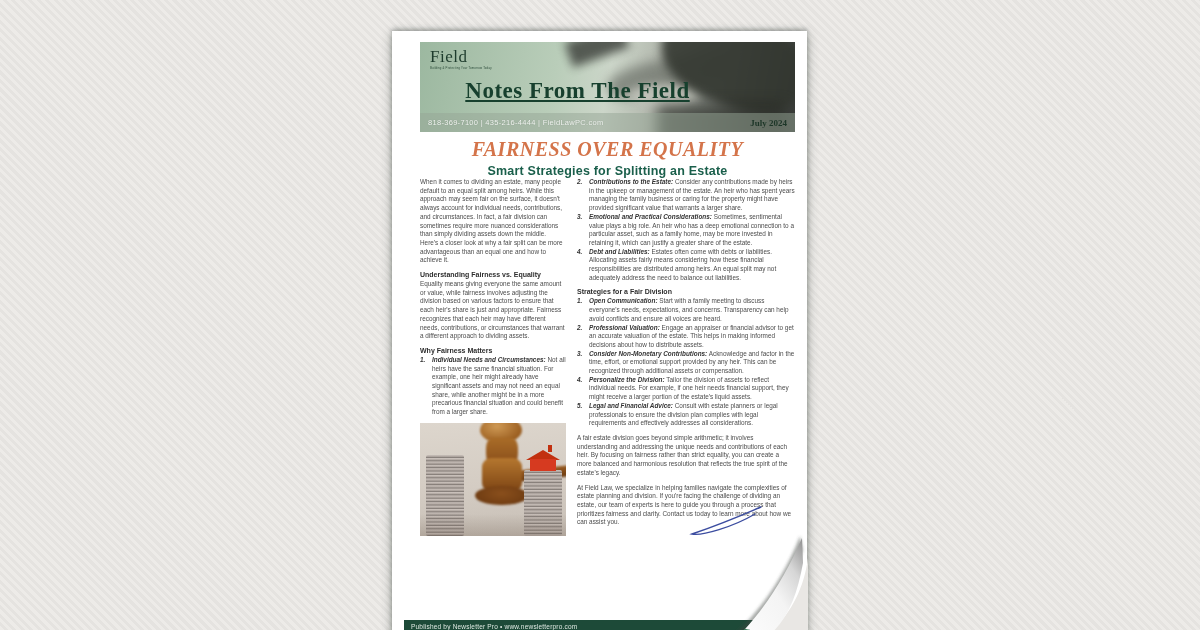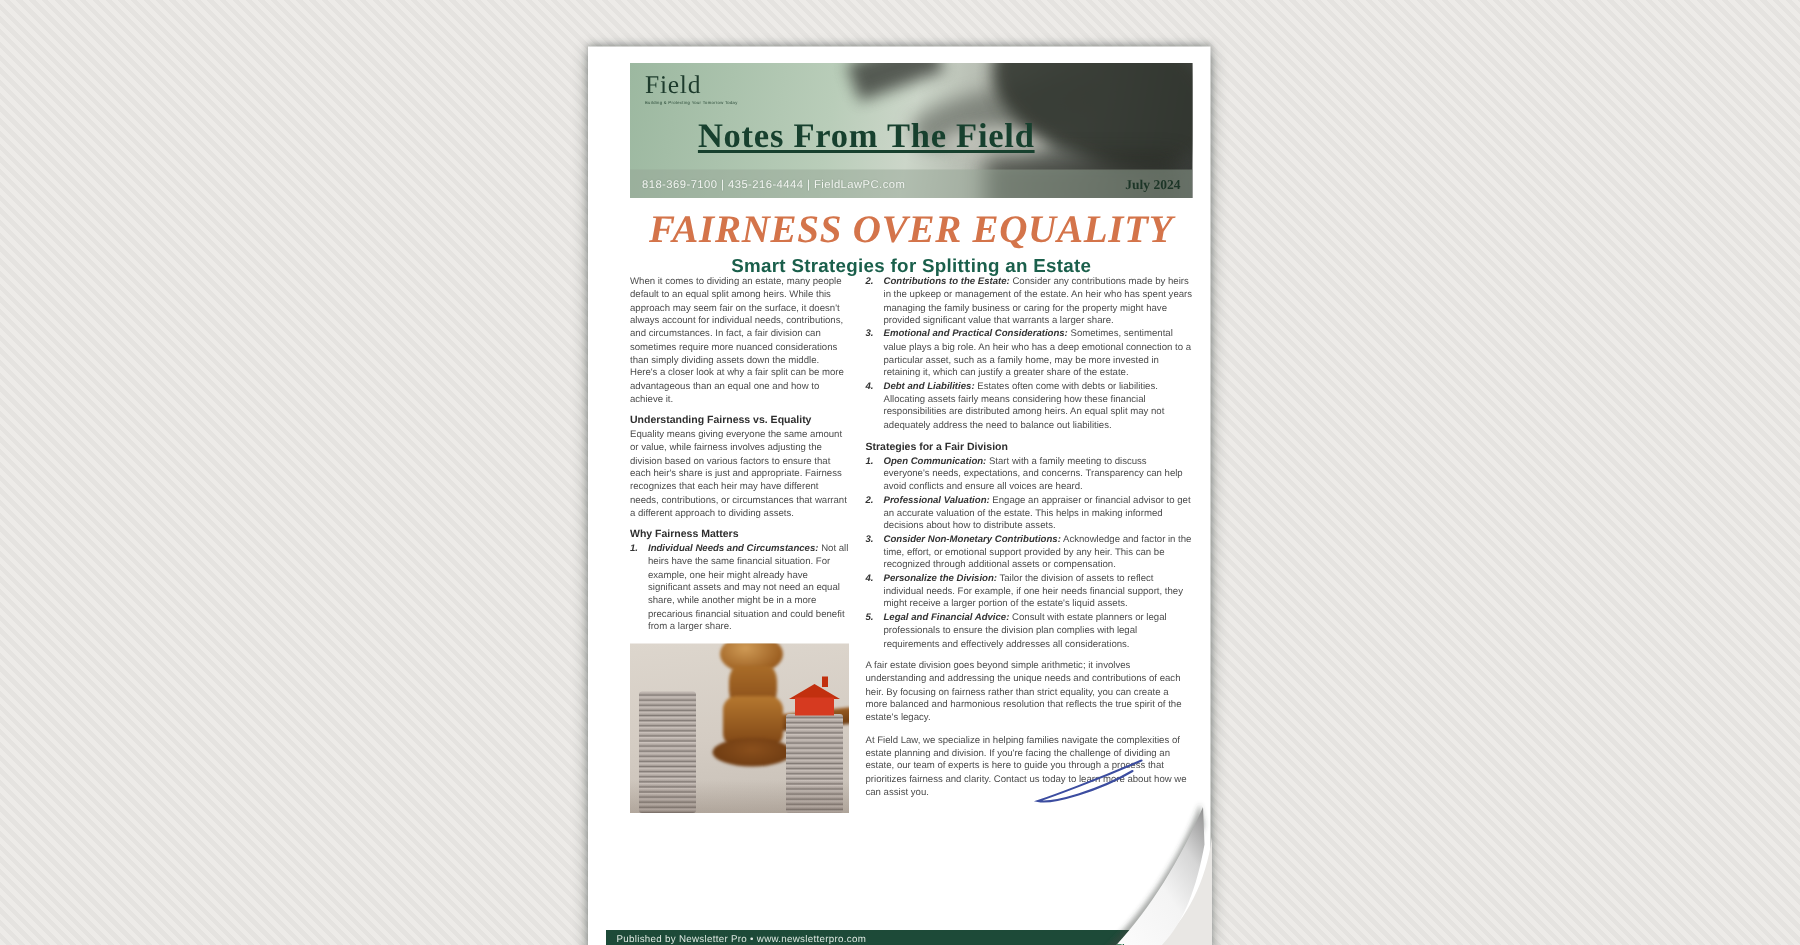--- a/index.html
+++ b/index.html
@@ -40,21 +40,21 @@
     background:rgba(150,166,150,0.5);
     display:flex; align-items:center; justify-content:space-between;
     padding:0 8px;
   }
   .contact-info { font-size:7.5px; color:#f4f7f3; letter-spacing:0.3px; text-shadow:0 0 1px rgba(60,80,65,0.4); }
   .issue-date { font-family:"Liberation Serif", serif; font-weight:bold; font-size:9px; color:#1c3527; }
   
   .art-title {
     margin-top:7px; text-align:center;
     font-family:"Liberation Serif", serif; font-style:italic; font-weight:bold;
-    font-size:26px; color:#d4744a; letter-spacing:0.5px; line-height:1.05;
+    font-size:20px; color:#d4744a; letter-spacing:0.5px; line-height:1.05;
   }
   .art-sub {
     margin-top:4px; margin-bottom:0; text-align:center;
     font-weight:bold; font-size:12.5px; color:#1a5f4b; letter-spacing:0.2px;
   }
   
   .cols { display:flex; gap:11px; }
   .col-l { width:146px; flex:none; }
   .col-r { flex:1; min-width:0; }
   .cols p { font-size:6.4px; line-height:1.36; color:#4c4c4c; margin-bottom:6px; }

